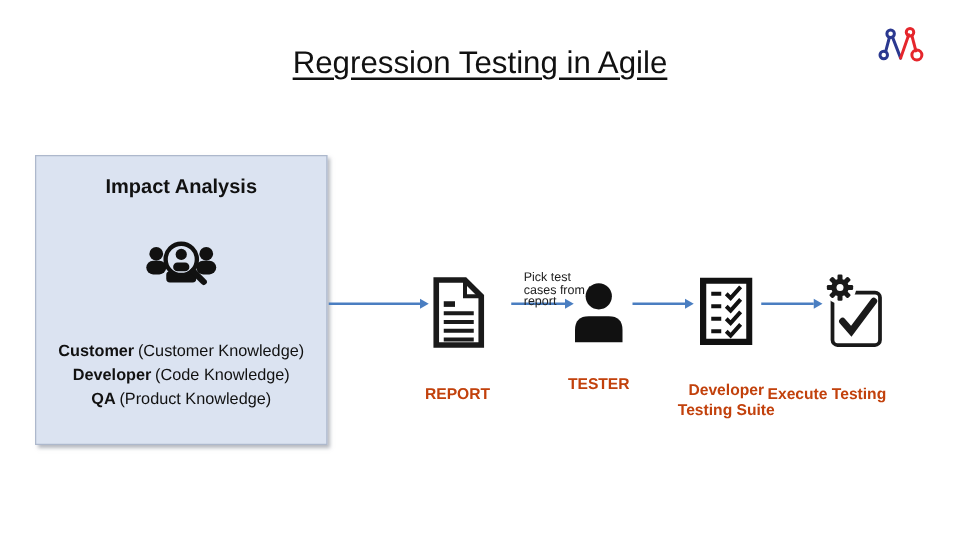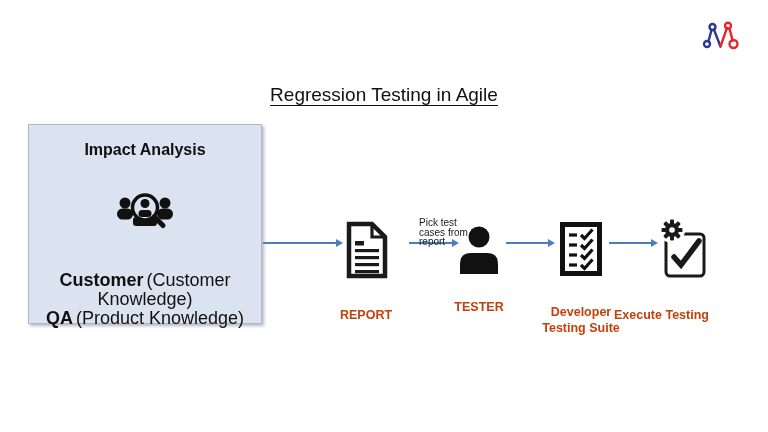--- a/index.html
+++ b/index.html
@@ -8,46 +8,45 @@
     width:768px;height:432px;
     background:#ffffff;
     font-family:"Liberation Sans","DejaVu Sans",sans-serif;
     color:#1a1a1a;
     overflow:hidden;
   }
   
   .title{
     position:absolute;left:0;right:0;top:36px;
     text-align:center;
-    font-size:19px;font-weight:400;
+    font-size:25px;font-weight:400;
     text-decoration:underline;
     text-underline-offset:4px;
     color:#111;
-    margin-top:48px;
   }
   
   .logo{position:absolute;left:702px;top:17px;}
   
   .impact-box{
-    position:absolute;left:28px;top:124px;width:234px;height:200px;
+    position:absolute;left:28px;top:124px;width:234px;height:232px;
     background:#dbe3f1;
     border:1px solid #adb8cc;
     box-shadow:2px 2px 3px rgba(120,126,138,.55);
     box-sizing:border-box;
   }
   .impact-heading{
     position:absolute;left:0;right:0;top:16px;
     text-align:center;font-size:16px;font-weight:700;color:#111;
   }
   .impact-icon{
     position:absolute;left:50%;top:66px;transform:translateX(-50%);
   }
   .impact-rows{
     position:absolute;left:0;right:0;top:146px;
-    text-align:center;font-size:18px;line-height:19px;color:#111;
+    text-align:center;font-size:13px;line-height:19px;color:#111;
   }
   .impact-rows .nm{font-weight:700;margin-right:3px;}
   
   .arrow{
     position:absolute;top:242px;height:2px;background:#4a7ec1;
   }
   .arrow::after{
     content:"";position:absolute;right:-7px;top:-3px;
     width:0;height:0;
     border-left:7px solid #4a7ec1;
@@ -101,20 +100,21 @@
         <rect x="17" y="26" width="24" height="9" rx="3"></rect>
       </g>
       <circle cx="29" cy="16.5" r="12.5" fill="#dbe3f1" stroke="#111" stroke-width="3.5"></circle>
       <circle cx="29" cy="12.5" r="4.5" fill="#111"></circle>
       <rect x="22.5" y="19" width="13" height="7" rx="3.5" fill="#111"></rect>
       <line x1="38.5" y1="26" x2="47" y2="34.5" stroke="#111" stroke-width="5" stroke-linecap="round"></line>
     </svg>
 
     <div class="impact-rows">
       <div><span class="nm">Customer</span><span>(Customer Knowledge)</span></div>
+      <div><span class="nm">Developer</span><span>(Code Knowledge)</span></div>
       <div><span class="nm">QA</span><span>(Product Knowledge)</span></div>
     </div>
   </div>
 
   <div class="arrow" style="left:263px;width:73px;"></div>
   <div class="arrow" style="left:409px;width:43px;"></div>
   <div class="arrow" style="left:506px;width:42px;"></div>
   <div class="arrow" style="left:609px;width:42px;"></div>
 
   <div class="annotation">Pick test cases from the report</div>

